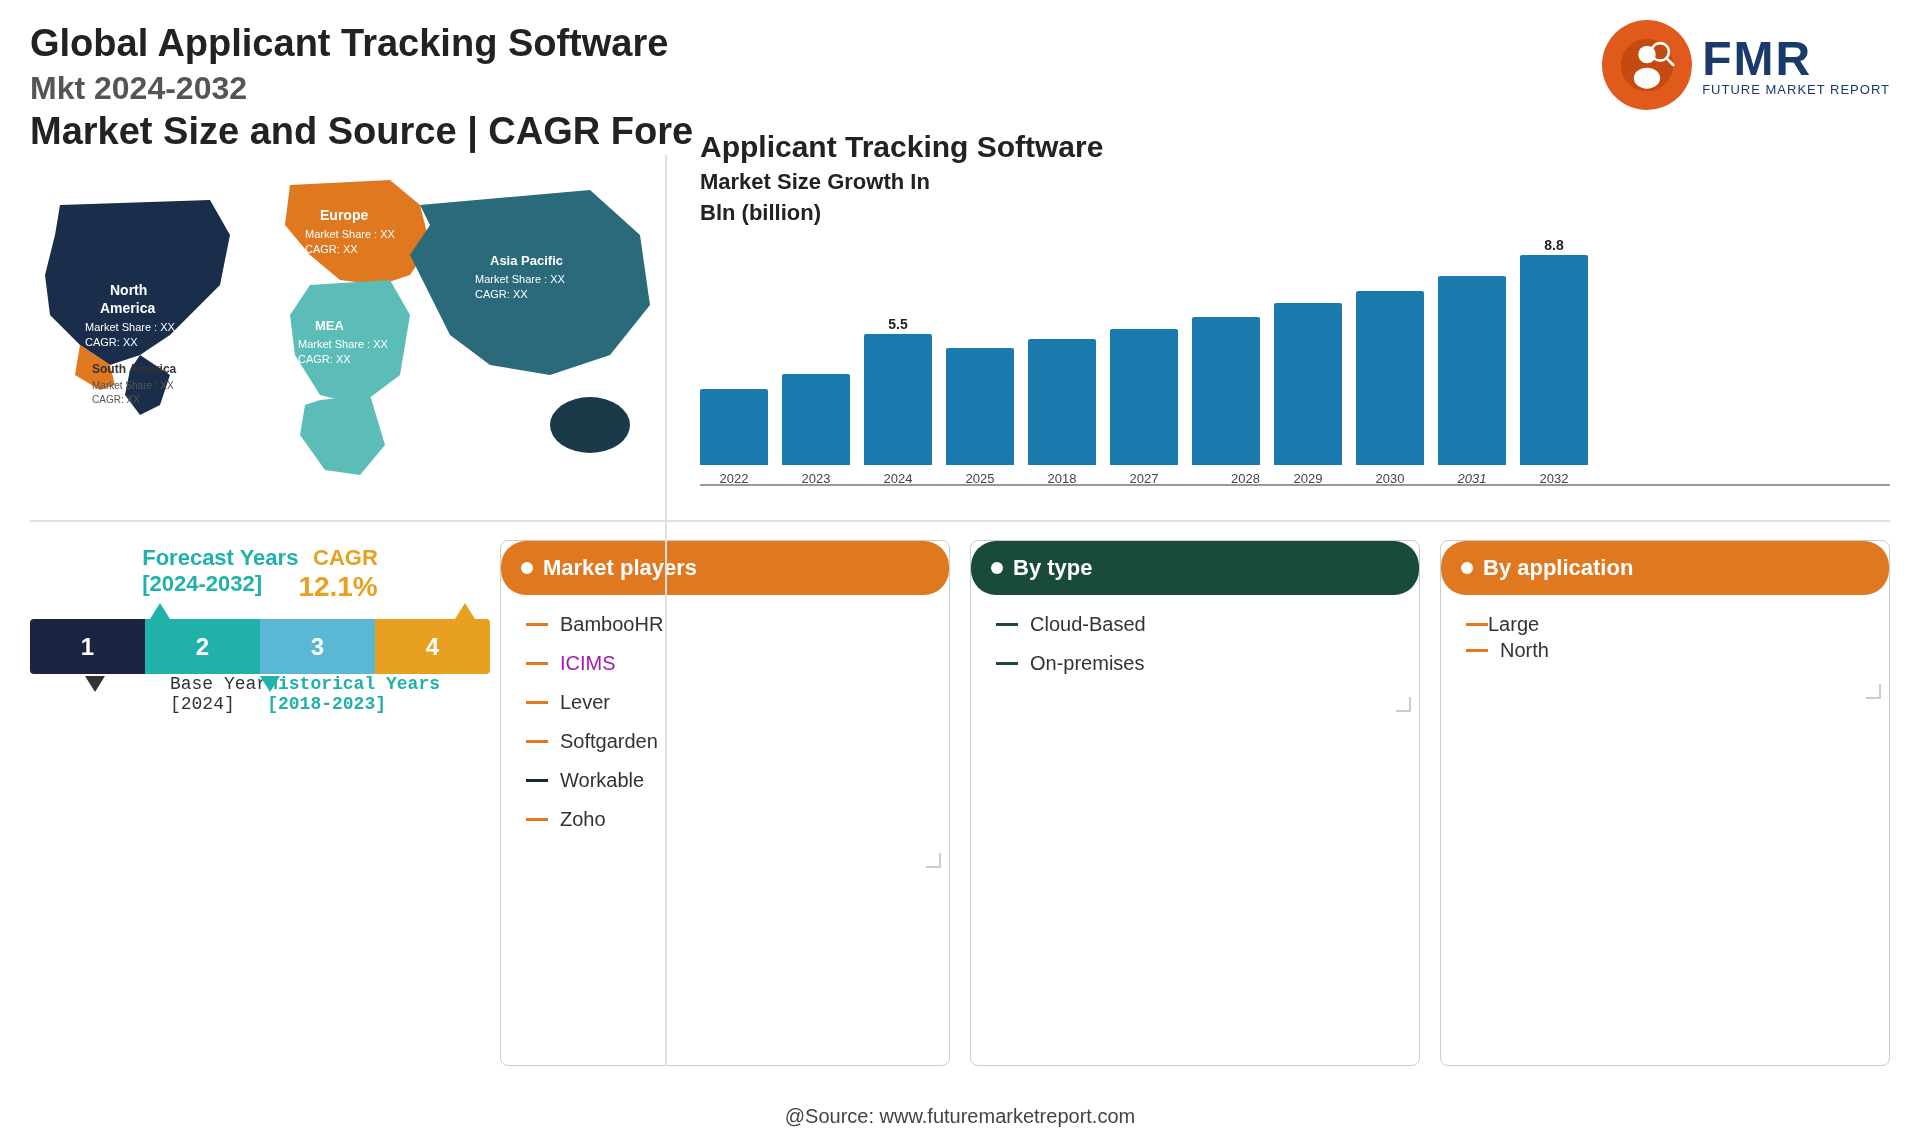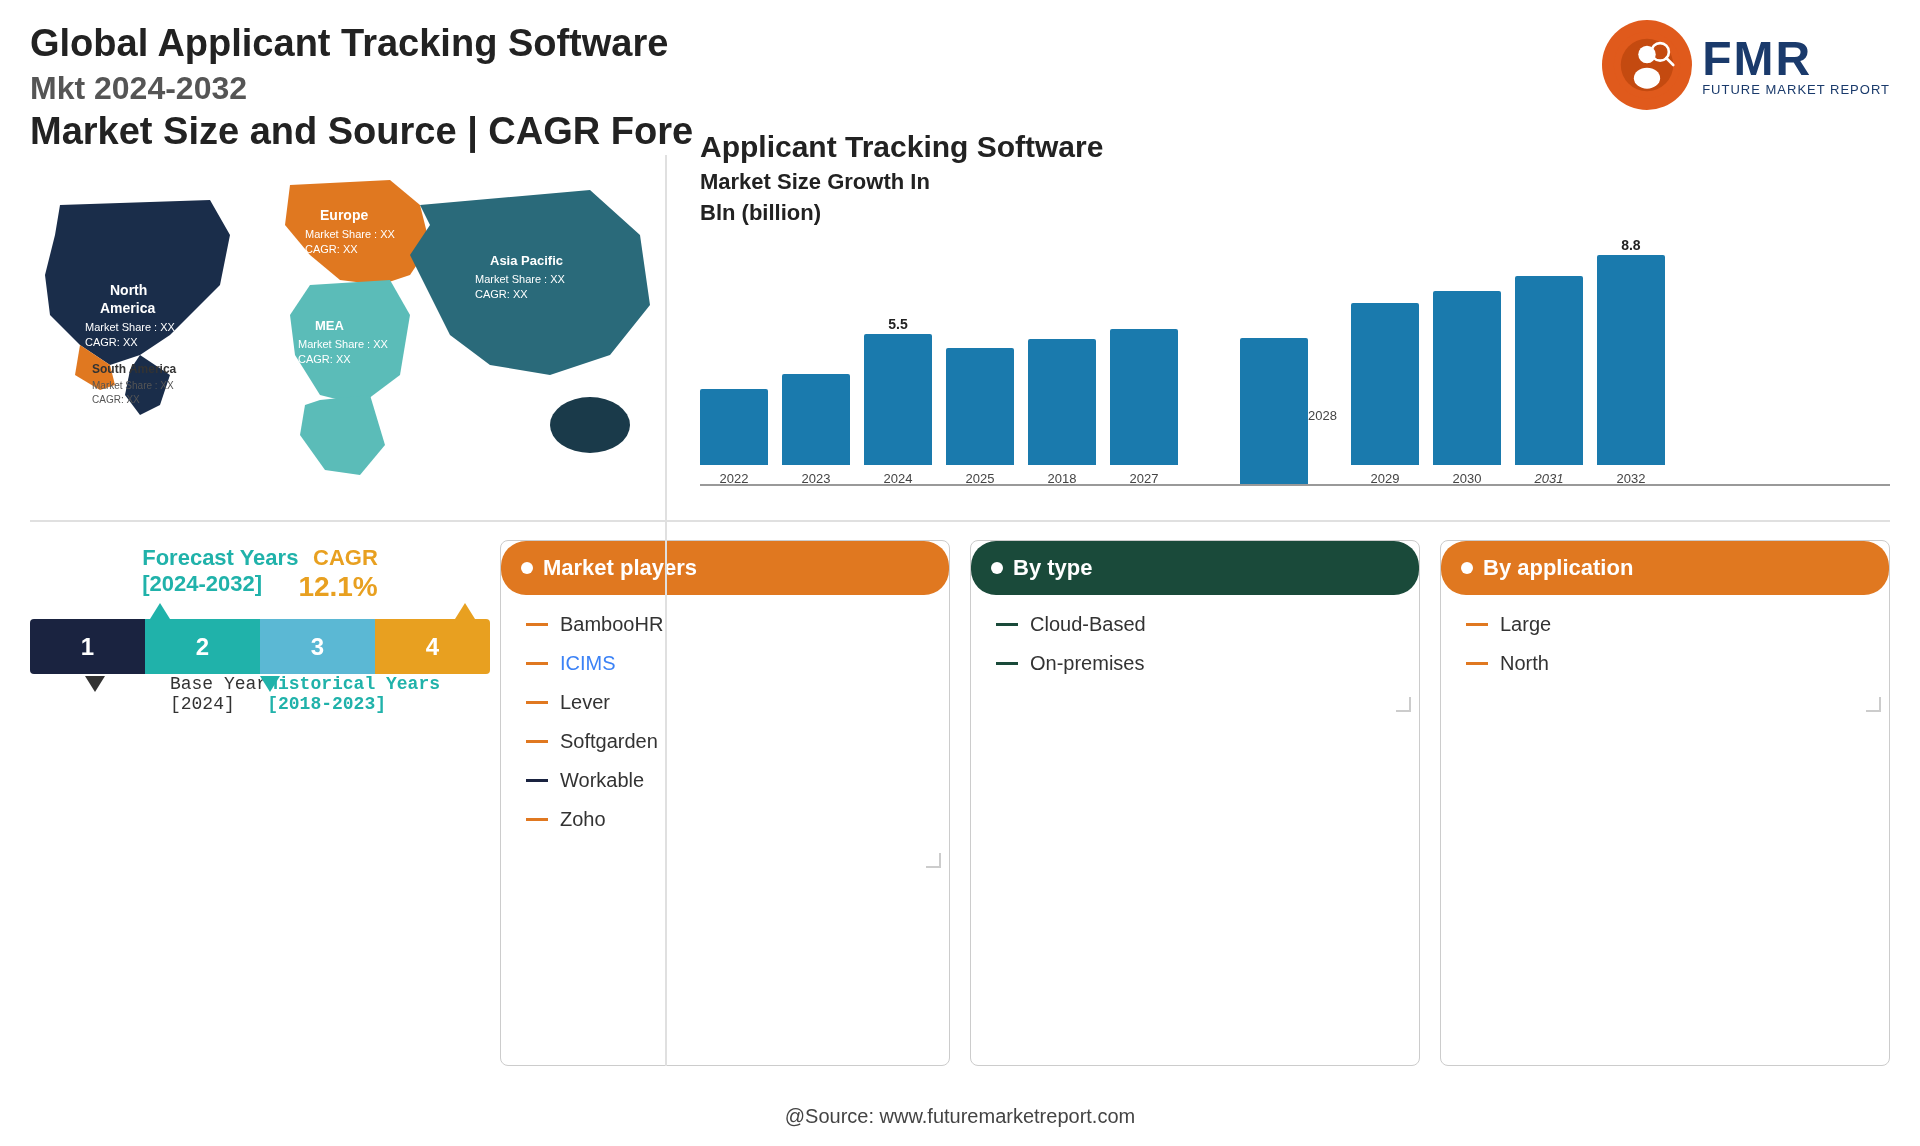--- a/index.html
+++ b/index.html
@@ -180,21 +180,21 @@
       <div style="display: flex; flex-direction: column; align-items: center;">
         <div style="height: 20px;"></div>
         <div style="background: rgb(26, 122, 173); width: 68px; height: 126px; border-radius: 2px 2px 0px 0px; flex-shrink: 0;"></div>
         <div style="font-size: 13px; color: rgb(68, 68, 68); margin-top: 6px;">2018</div>
       </div>
       <div style="display: flex; flex-direction: column; align-items: center;">
         <div style="height: 20px;"></div>
         <div style="background: rgb(26, 122, 173); width: 68px; height: 136px; border-radius: 2px 2px 0px 0px; flex-shrink: 0;"></div>
         <div style="font-size: 13px; color: rgb(68, 68, 68); margin-top: 6px;">2027</div>
       </div>
-      <div style="display: flex; flex-direction: row; align-items: center; margin-left: 48px;">
+      <div style="display: flex; flex-direction: column; align-items: flex-end;">
         <div style="height: 20px;"></div>
         <div style="background: rgb(26, 122, 173); width: 68px; height: 148px; border-radius: 2px 2px 0px 0px; flex-shrink: 0;"></div>
         <div style="font-size: 13px; color: rgb(68, 68, 68); margin-top: 6px;">2028</div>
       </div>
       <div style="display: flex; flex-direction: column; align-items: center;">
         <div style="height: 20px;"></div>
         <div style="background: rgb(26, 122, 173); width: 68px; height: 162px; border-radius: 2px 2px 0px 0px; flex-shrink: 0;"></div>
         <div style="font-size: 13px; color: rgb(68, 68, 68); margin-top: 6px;">2029</div>
       </div>
       <div style="display: flex; flex-direction: column; align-items: center;">
@@ -265,21 +265,21 @@
       <div style="width:12px;height:12px;border-radius:50%;background:white;flex-shrink:0;"></div>
       <span>Market players</span>
     </div>
     <div style="padding:18px 25px;">
       <div style="display:flex;align-items:center;gap:12px;margin-bottom:16px;">
           <div style="width:22px;height:3px;background:#e07820;flex-shrink:0;"></div>
           <span style="font-size:20px;color:#333;">BambooHR</span>
         </div>
       <div style="display:flex;align-items:center;gap:12px;margin-bottom:16px;">
           <div style="width:22px;height:3px;background:#e07820;flex-shrink:0;"></div>
-          <span style="font-size:20px;color:#3b82f6;">ICIMS</span>
+          <span style="font-size:20px;color:#a21caf;">ICIMS</span>
         </div>
       <div style="display:flex;align-items:center;gap:12px;margin-bottom:16px;">
           <div style="width:22px;height:3px;background:#e07820;flex-shrink:0;"></div>
           <span style="font-size:20px;color:#333;">Lever</span>
         </div>
       <div style="display:flex;align-items:center;gap:12px;margin-bottom:16px;">
           <div style="width:22px;height:3px;background:#e07820;flex-shrink:0;"></div>
           <span style="font-size:20px;color:#333;">Softgarden</span>
         </div>
       <div style="display:flex;align-items:center;gap:12px;margin-bottom:16px;">
@@ -315,21 +315,21 @@
       <div style="border-right:2px solid #ccc;border-bottom:2px solid #ccc;width:15px;height:15px;"></div>
     </div>
   </div>
 
   <div style="flex:1;border:1.5px solid #ccc;border-radius:8px;overflow:hidden;">
     <div style="background:#e07820;padding:14px 20px;border-radius:25px;color:white;font-size:22px;font-weight:bold;display:flex;align-items:center;gap:10px;">
       <div style="width:12px;height:12px;border-radius:50%;background:white;flex-shrink:0;"></div>
       <span>By application</span>
     </div>
     <div style="padding:18px 25px;">
-      <div style="display:flex;align-items:center;gap:12px;margin-bottom:16px;">
+      <div style="display:flex;align-items:center;gap:0;margin-bottom:3px;">
           <div style="width:22px;height:3px;background:#e07820;flex-shrink:0;"></div>
           <span style="font-size:20px;color:#333;">Large</span>
         </div>
       <div style="display:flex;align-items:center;gap:12px;">
           <div style="width:22px;height:3px;background:#e07820;flex-shrink:0;"></div>
           <span style="font-size:20px;color:#333;">North</span>
         </div>
     </div>
     <div style="display:flex;justify-content:flex-end;padding:4px 8px;margin-top:auto;">
       <div style="border-right:2px solid #ccc;border-bottom:2px solid #ccc;width:15px;height:15px;"></div>

